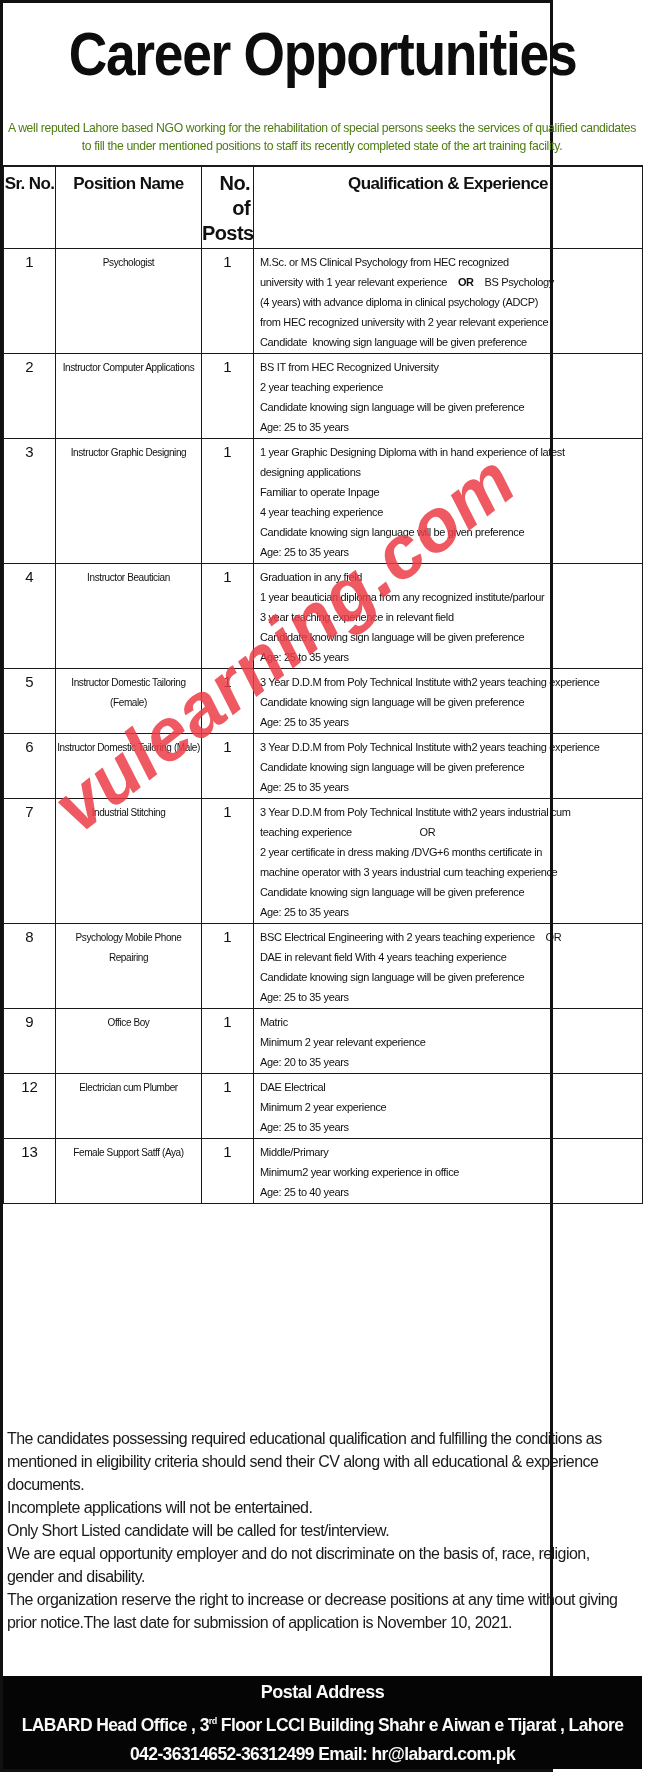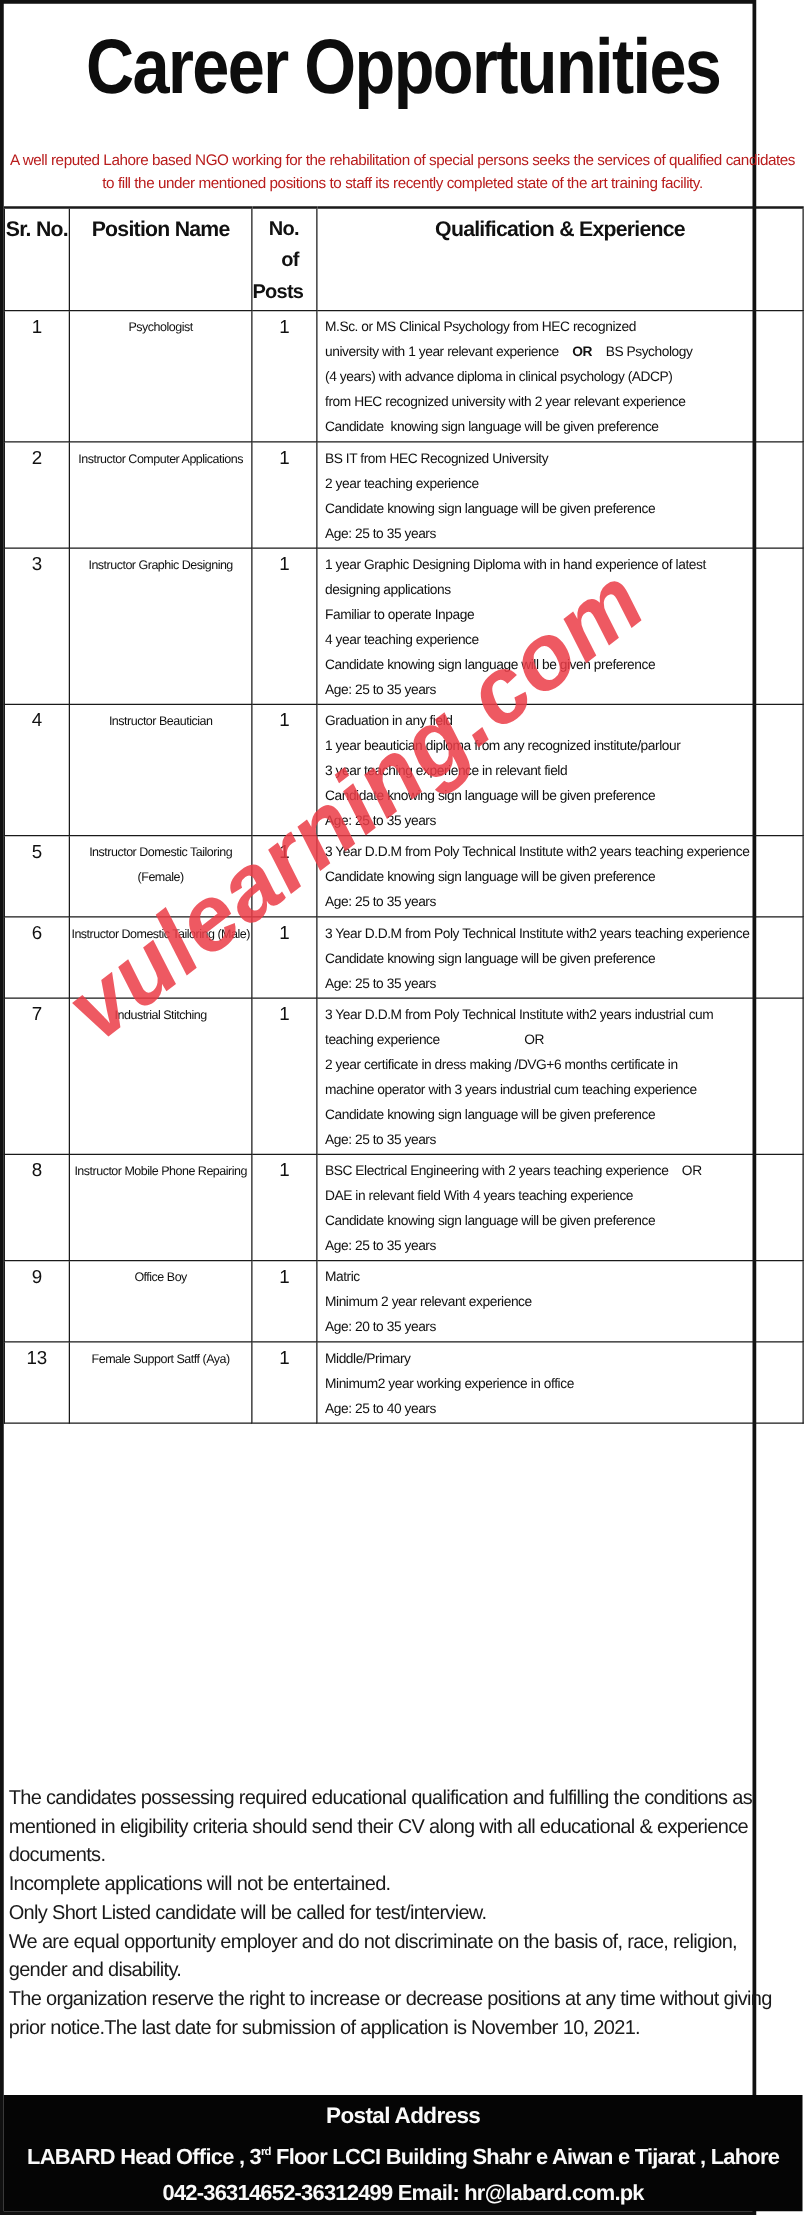--- a/index.html
+++ b/index.html
@@ -1,33 +1,33 @@
 <!DOCTYPE html>
 <html><head>
 <meta charset="utf-8">
 <style>
   html, body { margin: 0; padding: 0; background: #ffffff; }
   body { width: 645px; height: 1772px; position: relative; overflow: hidden;
          font-family: "Liberation Sans", "DejaVu Sans", sans-serif; color: #111; }
-  .page { position: absolute; left: 0; top: 0; width: 605px; height: 1772px;
+  .page { position: absolute; left: 0; top: 0; width: 553px; height: 1772px;
           box-sizing: border-box; border: 3px solid #111; background: #fff; }
   .title { position: absolute; left: 0; top: 6px; width: 639px; text-align: center;
            font-family: "Liberation Sans", sans-serif; font-weight: bold;
            font-size: 62px; letter-spacing: -1.5px; line-height: 90px; color: #0d0d0d;
            transform: scaleX(0.86); transform-origin: center; }
   .intro { position: absolute; left: 4px; top: 116px; width: 630px; text-align: center;
-           font-size: 12.2px; line-height: 18px; color: #b91c1c; letter-spacing: -0.35px; }
+           font-size: 12.2px; line-height: 18px; color: #4d7c0f; letter-spacing: -0.35px; }
   table.jobs { position: absolute; left: 0; top: 162px; width: 639px; border-collapse: collapse;
                table-layout: fixed; }
   table.jobs td, table.jobs th { border: 1.5px solid #1a1a1a; vertical-align: top; padding: 0; }
   table.jobs tr:first-child th { border-top-width: 2px; }
   table.jobs th { font-weight: bold; font-size: 17px; line-height: 25px; letter-spacing: -0.6px;
                   padding-top: 4px; padding-bottom: 2px; }
   table.jobs th.sr { text-align: center; }
-  table.jobs th.posts { text-align: right; padding-right: 14px; font-size: 16px; }
+  table.jobs th.posts { text-align: right; padding-right: 3px; font-size: 20px; }
   table.jobs th.qual { text-align: center; }
   table.jobs td.sr { text-align: center; font-size: 15px; padding-top: 4px; }
   table.jobs td.pos { text-align: center; font-size: 10px; line-height: 20px; padding-top: 4px;
                       letter-spacing: -0.4px; }
   table.jobs td.num { text-align: center; font-size: 15px; padding-top: 4px; }
   table.jobs td.qual { font-size: 11px; line-height: 20px; padding: 3px 4px 1px 6px;
                        letter-spacing: -0.35px; }
   .ql { display: block; white-space: nowrap; }
   .or { font-weight: bold; }
   .notes { position: absolute; left: 4px; top: 1424px; width: 630px; font-size: 16px; line-height: 23px;
@@ -144,37 +144,47 @@
             <span class="ql">3 Year D.D.M from Poly Technical Institute with2 years industrial cum</span>
             <span class="ql">teaching experience&nbsp;&nbsp;&nbsp;&nbsp;&nbsp;&nbsp;&nbsp;&nbsp;&nbsp;&nbsp;&nbsp;&nbsp;&nbsp;&nbsp;&nbsp;&nbsp;&nbsp;&nbsp;&nbsp;&nbsp;&nbsp;&nbsp;&nbsp;&nbsp;&nbsp;OR</span>
             <span class="ql">2 year certificate in dress making /DVG+6 months certificate in</span>
             <span class="ql">machine operator with 3 years industrial cum teaching experience</span>
             <span class="ql">Candidate knowing sign language will be given preference</span>
             <span class="ql">Age: 25 to 35 years</span>
           </td>
         </tr>
         <tr>
           <td class="sr">8</td>
-          <td class="pos">Instructor Mobile Phone Repairing</td>
+          <td class="pos">Psychology Mobile Phone Repairing</td>
           <td class="num">1</td>
           <td class="qual">
             <span class="ql">BSC Electrical Engineering with 2 years teaching experience&nbsp;&nbsp;&nbsp;&nbsp;OR</span>
             <span class="ql">DAE in relevant field With 4 years teaching experience</span>
             <span class="ql">Candidate knowing sign language will be given preference</span>
             <span class="ql">Age: 25 to 35 years</span>
           </td>
         </tr>
         <tr>
           <td class="sr">9</td>
           <td class="pos">Office Boy</td>
           <td class="num">1</td>
           <td class="qual">
             <span class="ql">Matric</span>
             <span class="ql">Minimum 2 year relevant experience</span>
             <span class="ql">Age: 20 to 35 years</span>
+          </td>
+        </tr>
+        <tr>
+          <td class="sr">12</td>
+          <td class="pos">Electrician cum Plumber</td>
+          <td class="num">1</td>
+          <td class="qual">
+            <span class="ql">DAE Electrical</span>
+            <span class="ql">Minimum 2 year experience</span>
+            <span class="ql">Age: 25 to 35 years</span>
           </td>
         </tr>
         <tr>
           <td class="sr">13</td>
           <td class="pos">Female Support Satff (Aya)</td>
           <td class="num">1</td>
           <td class="qual">
             <span class="ql">Middle/Primary</span>
             <span class="ql">Minimum2 year working experience in office</span>
             <span class="ql">Age: 25 to 40 years</span>

